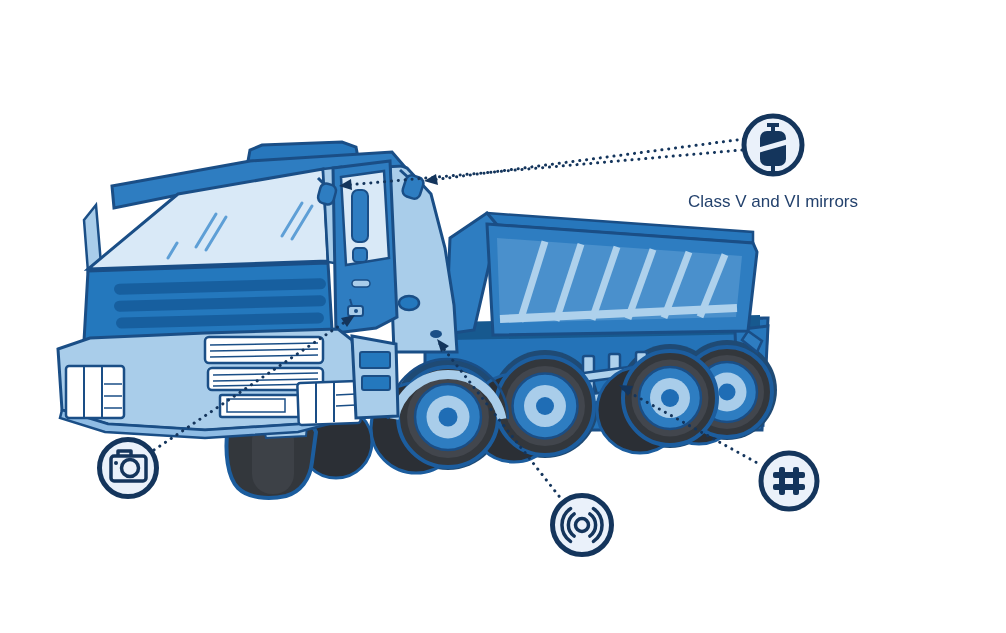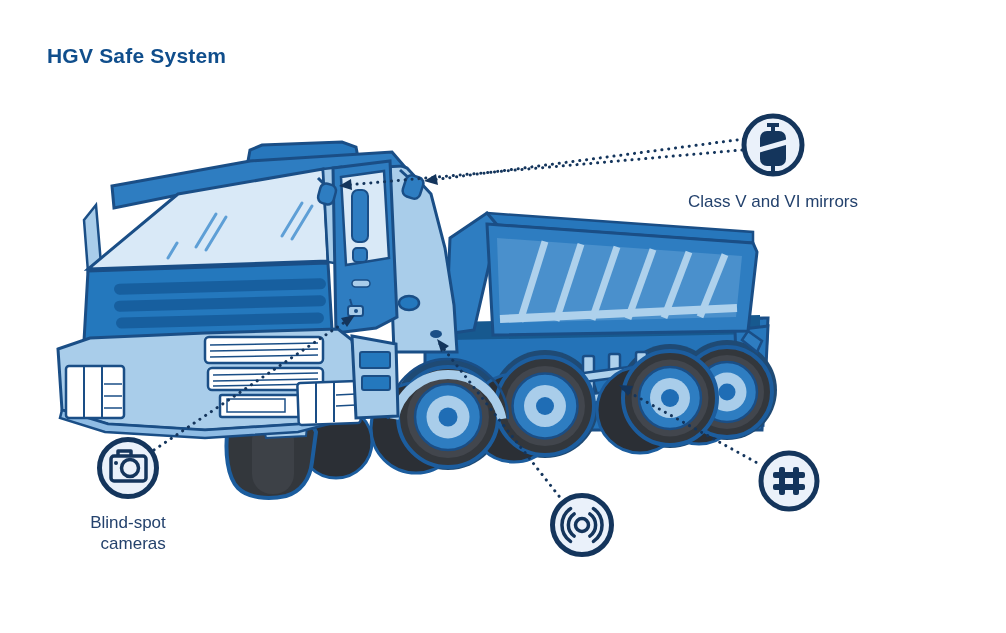--- a/index.html
+++ b/index.html
@@ -15,30 +15,29 @@
     overflow:hidden;
   }
   .page-title{
     position:absolute;left:47px;top:44px;margin:0;
     font-size:21px;font-weight:bold;color:var(--title-text);
     letter-spacing:0.2px;
   }
   .diagram-svg{position:absolute;left:0;top:0;}
   .callout-label{
     position:absolute;transform:translateX(-50%);
-    text-align:right;color:var(--label-text);
+    text-align:left;color:var(--label-text);
     font-size:17px;line-height:21px;white-space:nowrap;
   }
 </style>
 </head>
 <body>
 
 <div class="canvas">
 
-  <h1 class="page-title">HGV Safe System</h1>
 
   <svg class="diagram-svg" width="1006" height="633" viewBox="0 0 1006 633">
 
     <g>
 
       <g>
         <polygon points="425,325 768,318 762,430 425,430" fill="#2473b8" stroke="#1a4e86" stroke-width="3"></polygon>
         <polygon points="450,322 760,315 760,334 450,340" fill="#17598f"></polygon>
         <polygon points="735,330 768,326 763,425 738,418" fill="#2777bc" stroke="#1a4e86" stroke-width="3"></polygon>
       </g>
@@ -275,20 +274,16 @@
         <rect x="773" y="472" width="32" height="6" rx="2" fill="#14355c"></rect>
         <rect x="773" y="484" width="32" height="6" rx="2" fill="#14355c"></rect>
       </g>
     </g>
   </svg>
 
   <div class="callout-label" style="left:773px;top:191px">
     <div>Class V and VI mirrors</div>
   </div>
 
-  <div class="callout-label" style="left:128px;top:512px">
-    <div>Blind-spot</div>
-    <div>cameras</div>
-  </div>
 
 
 
 </div>
 
 </body></html>

